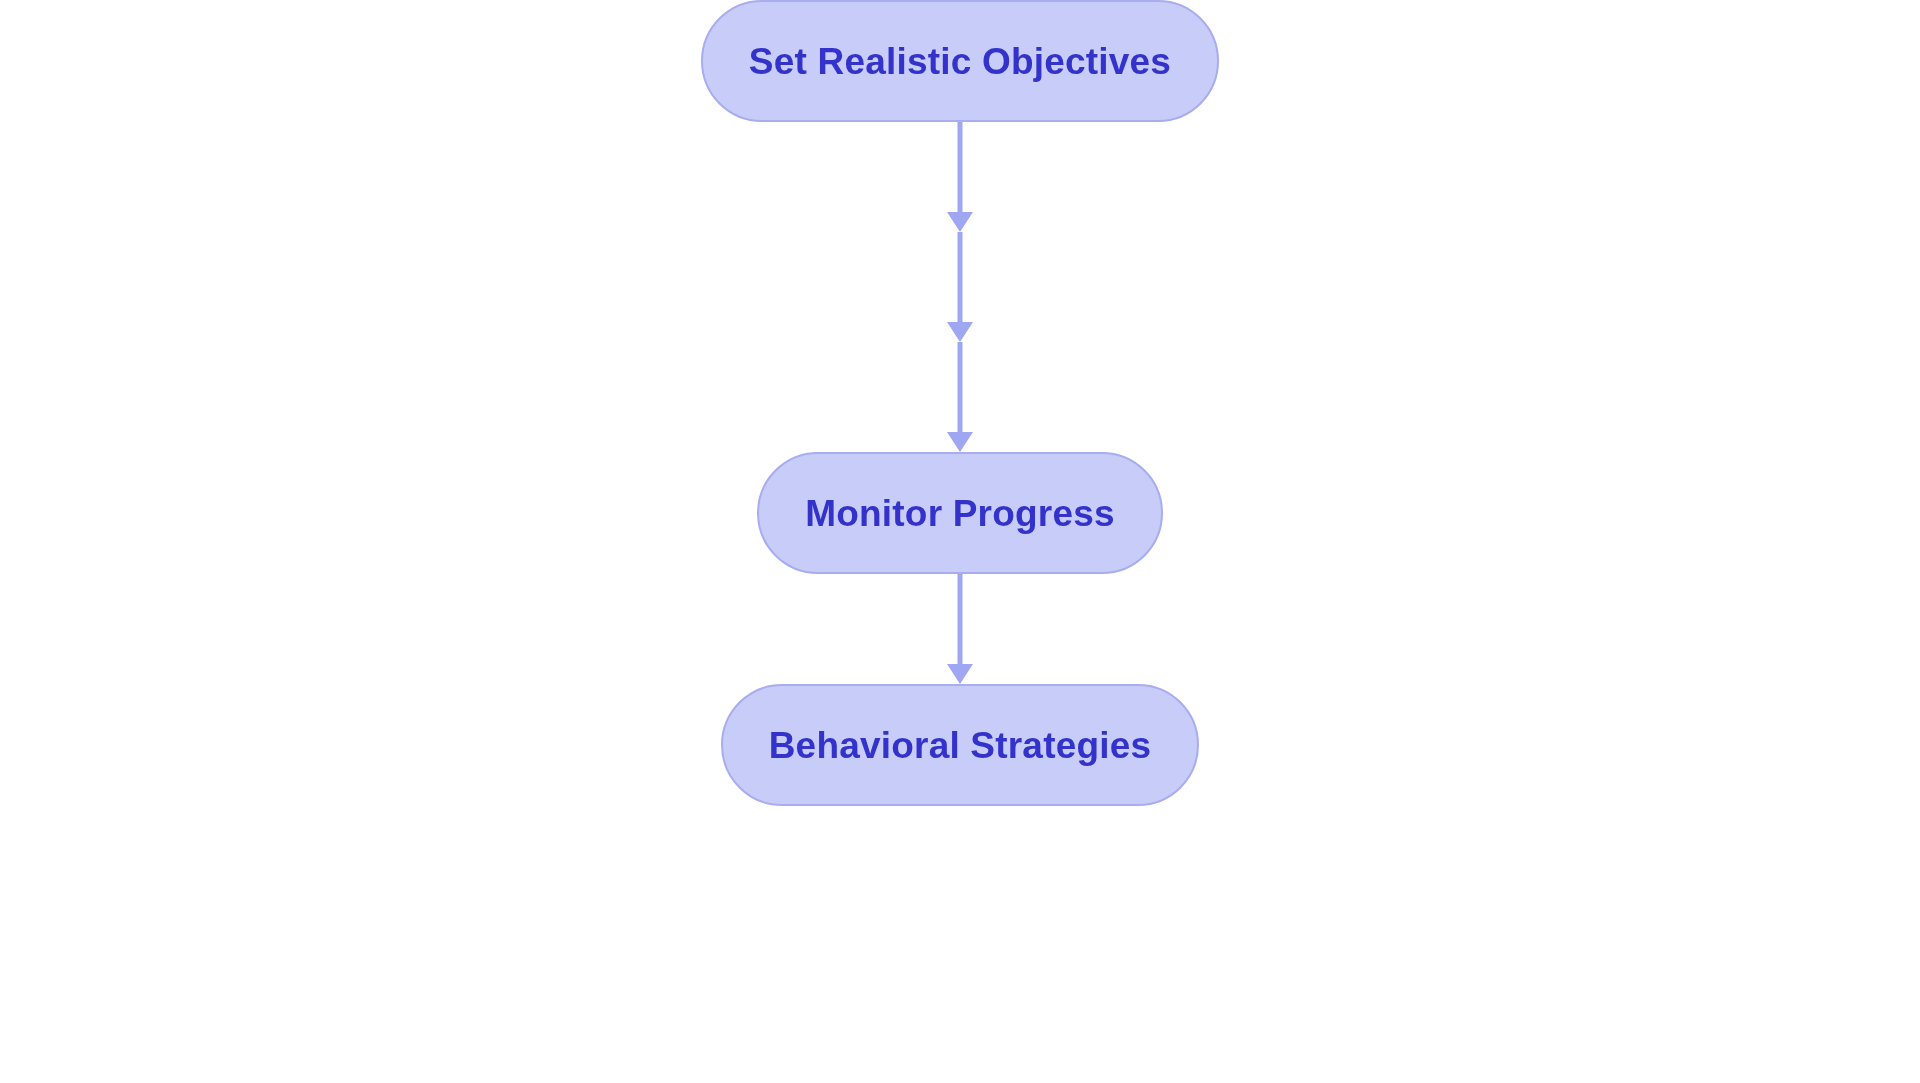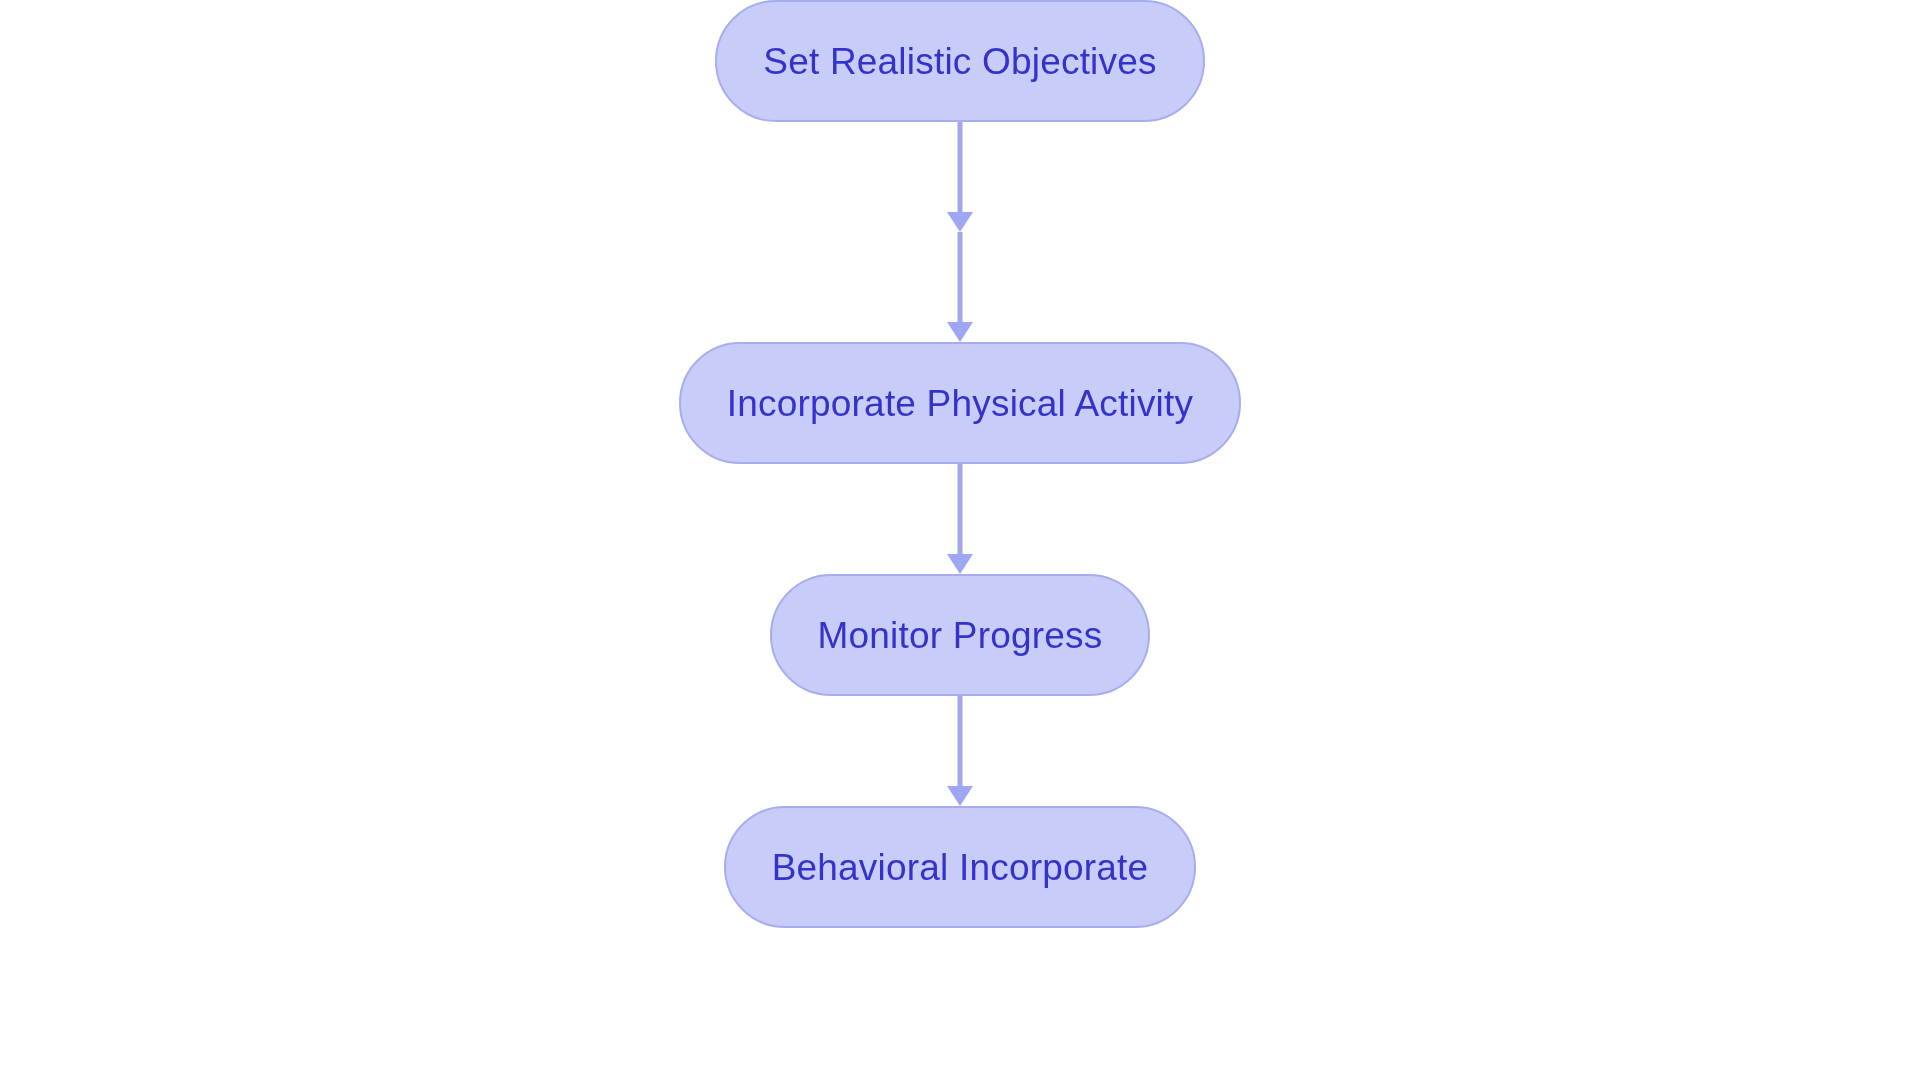--- a/index.html
+++ b/index.html
@@ -43,21 +43,21 @@
     display: flex;
     align-items: center;
     justify-content: center;
     flex: 0 0 auto;
   }
 
   .node-label {
     color: #3333cc;
     font-family: "Liberation Sans", sans-serif;
     font-size: 37px;
-    font-weight: 400;
+    font-weight: 700;
     line-height: 1;
     letter-spacing: 0.2px;
     white-space: nowrap;
     padding: 0 46px;
   }
 
   .connector {
     flex: 0 0 auto;
     width: 30px;
     height: 110px;
@@ -107,36 +107,33 @@
       <div class="stem"></div>
       <div class="head"></div>
     </div>
 
 
     <div class="connector">
       <div class="stem"></div>
       <div class="head"></div>
     </div>
 
-    <div class="node n2">
-      <span class="node-label">Incorporate Physical Activity</span>
-    </div>
 
     <div class="connector">
       <div class="stem"></div>
       <div class="head"></div>
     </div>
 
     <div class="node n3">
       <span class="node-label">Monitor Progress</span>
     </div>
 
     <div class="connector">
       <div class="stem"></div>
       <div class="head"></div>
     </div>
 
     <div class="node n4">
-      <span class="node-label">Behavioral Incorporate</span>
+      <span class="node-label">Behavioral Strategies</span>
     </div>
 
   </div>
 </div>
 
 </body></html>

